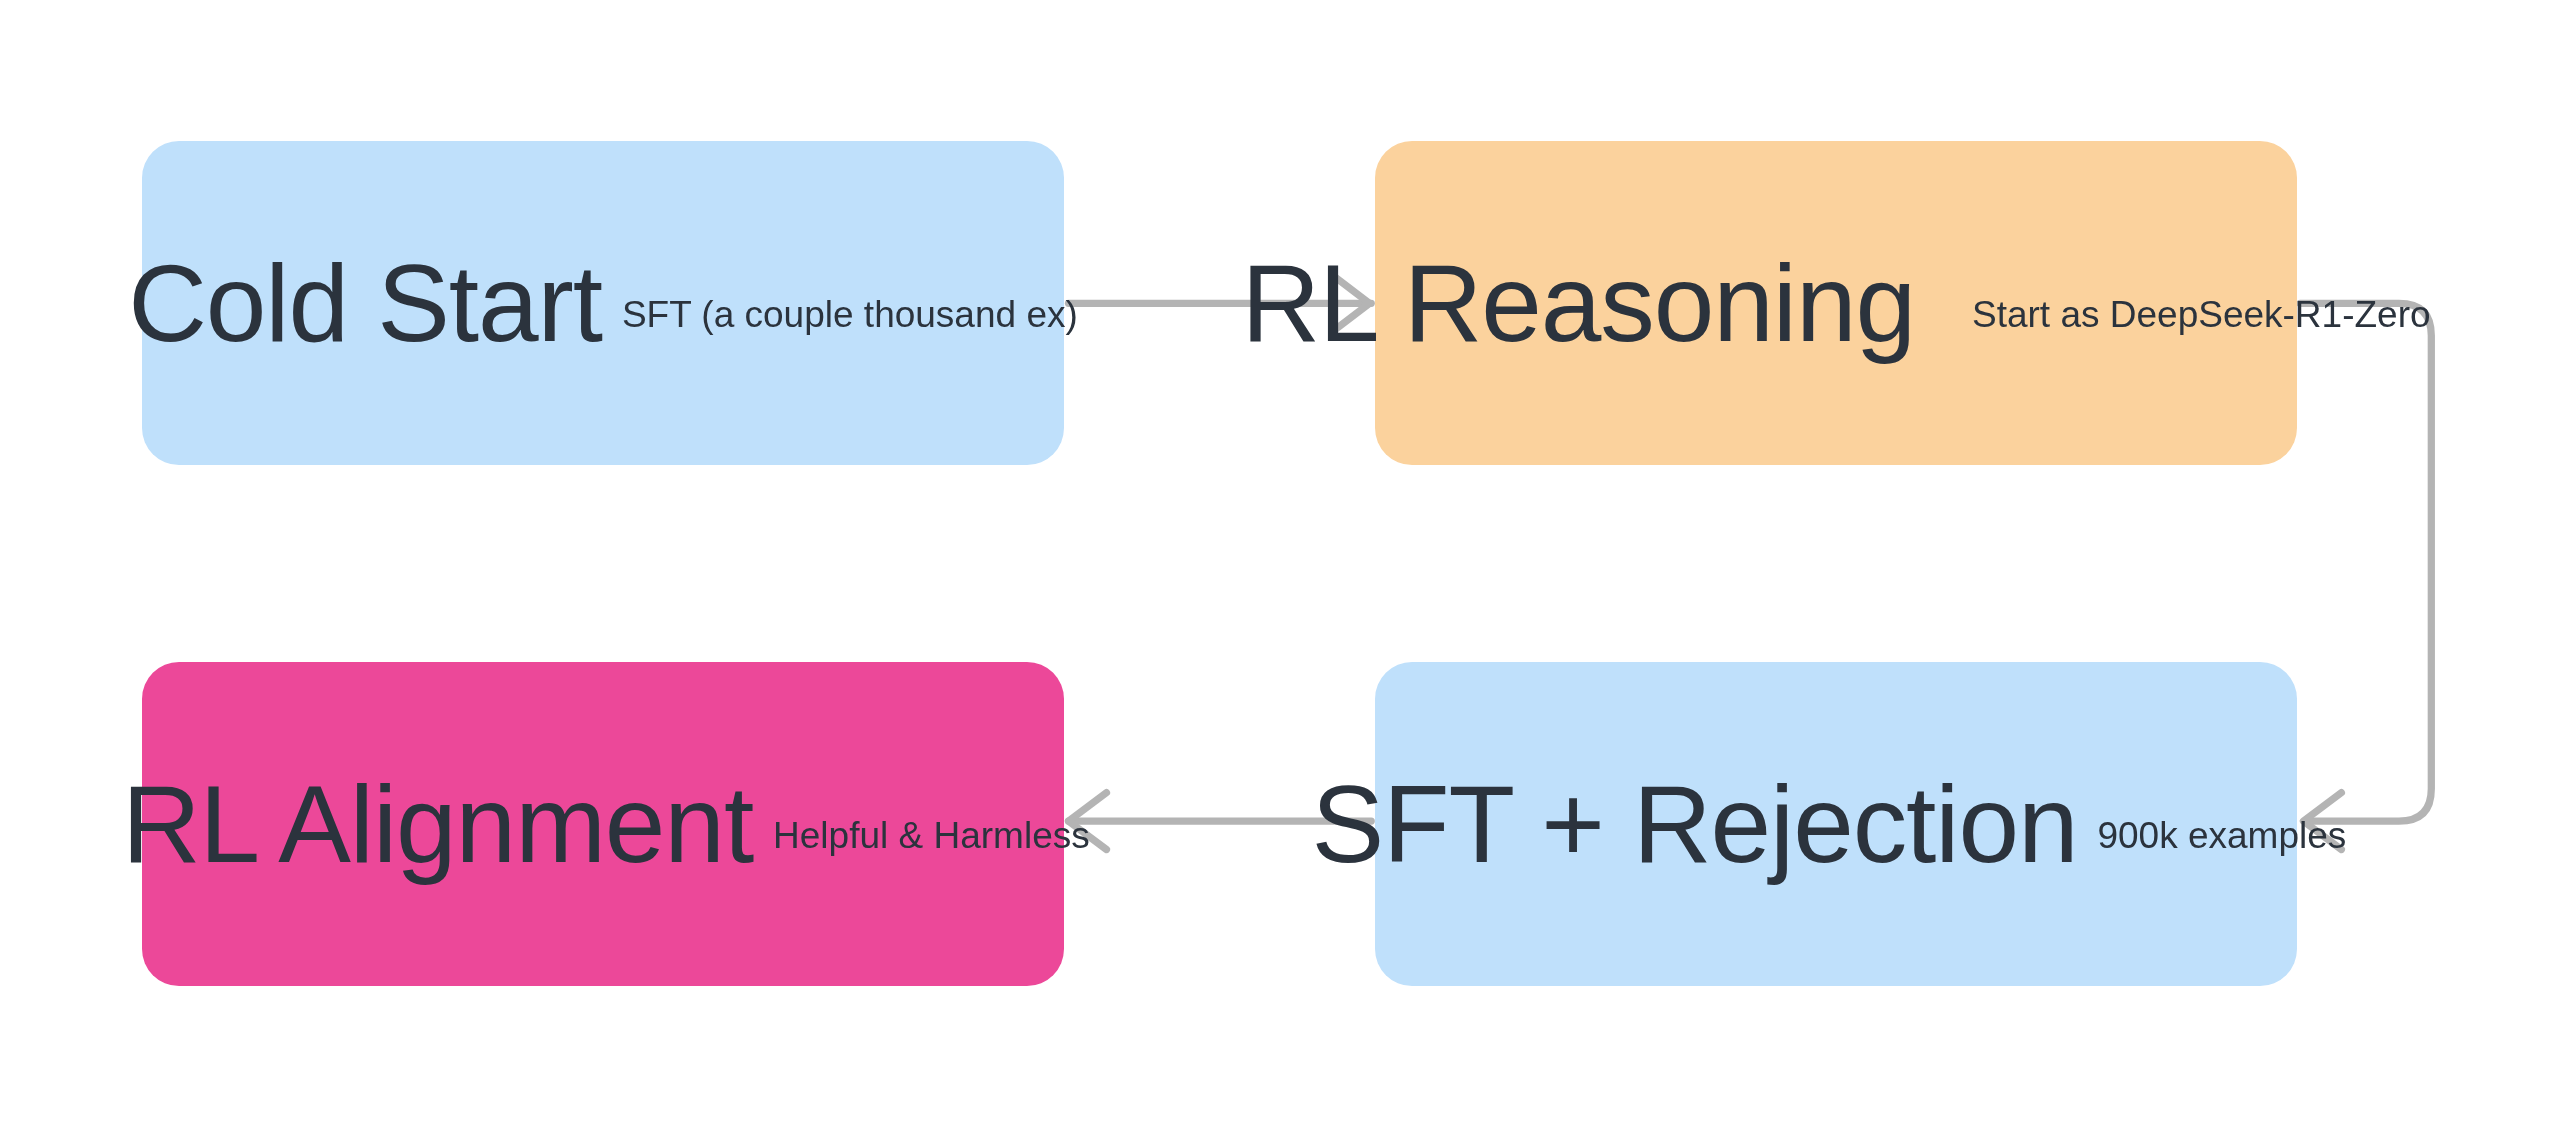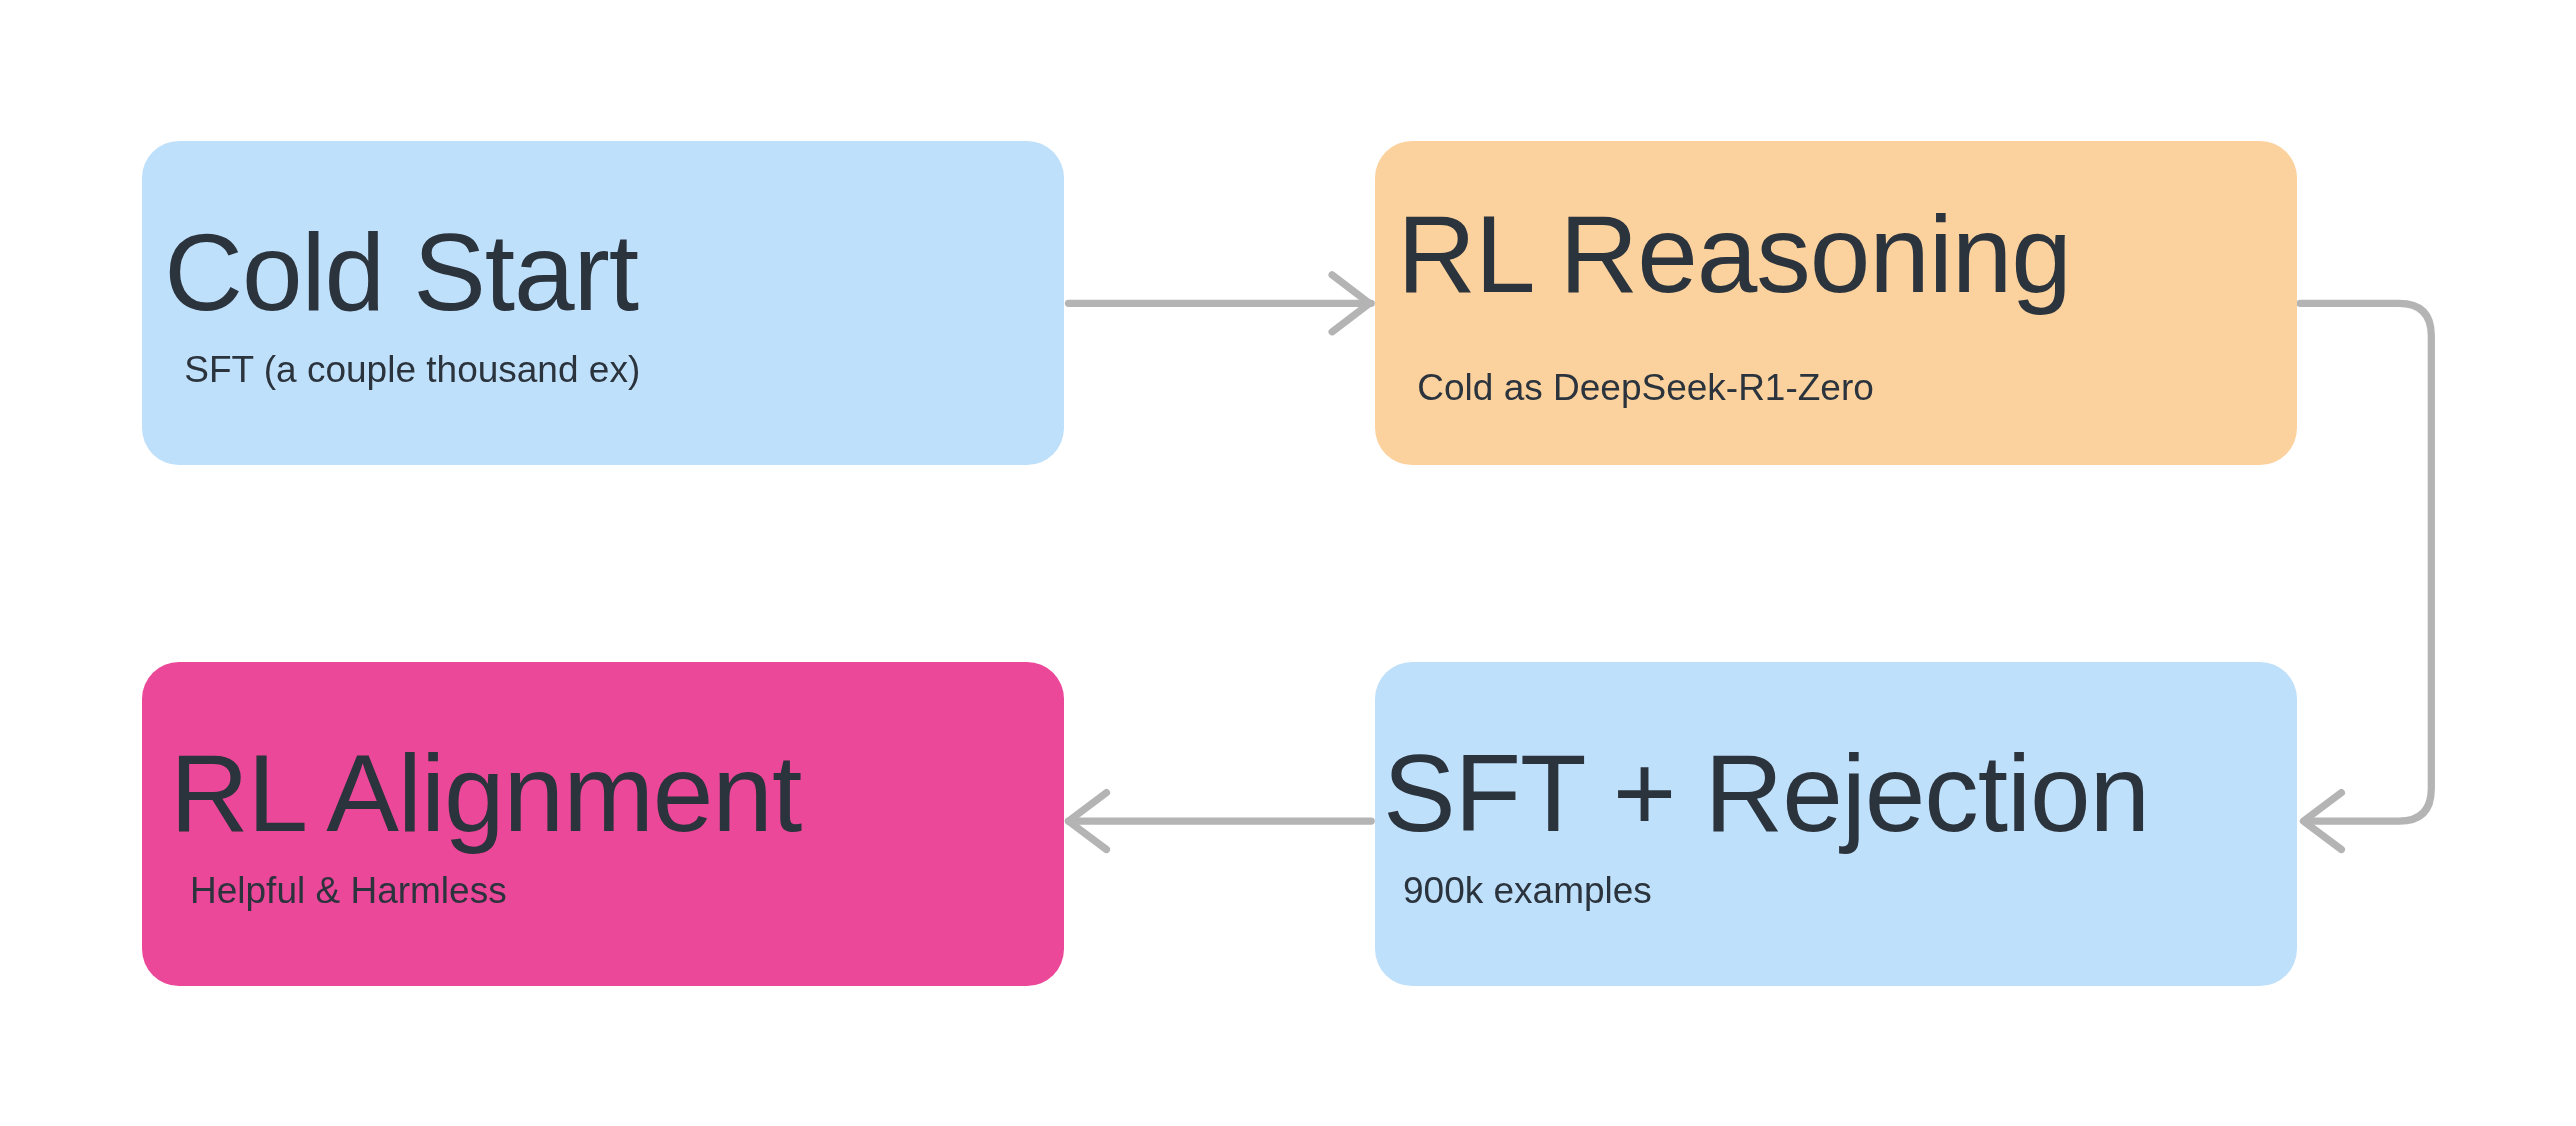--- a/index.html
+++ b/index.html
@@ -15,22 +15,22 @@
     overflow: hidden;
     font-family: "Liberation Sans", "DejaVu Sans", sans-serif;
   }
 
   
   .node {
     position: absolute;
     box-sizing: border-box;
     border-radius: 37px;
     display: flex;
-    flex-direction: column;
-    align-items: flex-start;
+    flex-direction: row;
+    align-items: center;
     justify-content: center;
     text-align: center;
     color: #2b333d;
     padding: 0 22.3px;
   }
   .node-title {
     font-size: 109px;
     line-height: 1.0;
     font-weight: 400;
     letter-spacing: -1.1px;
@@ -95,21 +95,21 @@
     </g>
   </svg>
 
   <div class="node" id="node-cold-start" style="background:#bfe0fb;">
     <div class="node-title">Cold Start</div>
     <div class="node-subtitle">SFT (a couple thousand ex)</div>
   </div>
 
   <div class="node" id="node-rl-reasoning" style="background:#fbd29d;gap:37px;">
     <div class="node-title">RL Reasoning</div>
-    <div class="node-subtitle">Cold as DeepSeek-R1-Zero</div>
+    <div class="node-subtitle">Start as DeepSeek-R1-Zero</div>
   </div>
 
   <div class="node" id="node-rl-alignment" style="background:#ec4899;padding-left:28px;">
     <div class="node-title">RL Alignment</div>
     <div class="node-subtitle">Helpful &amp; Harmless</div>
   </div>
 
   <div class="node" id="node-sft-rejection" style="background:#bfe0fb;">
     <div class="node-title">SFT + Rejection</div>
     <div class="node-subtitle">900k examples</div>

